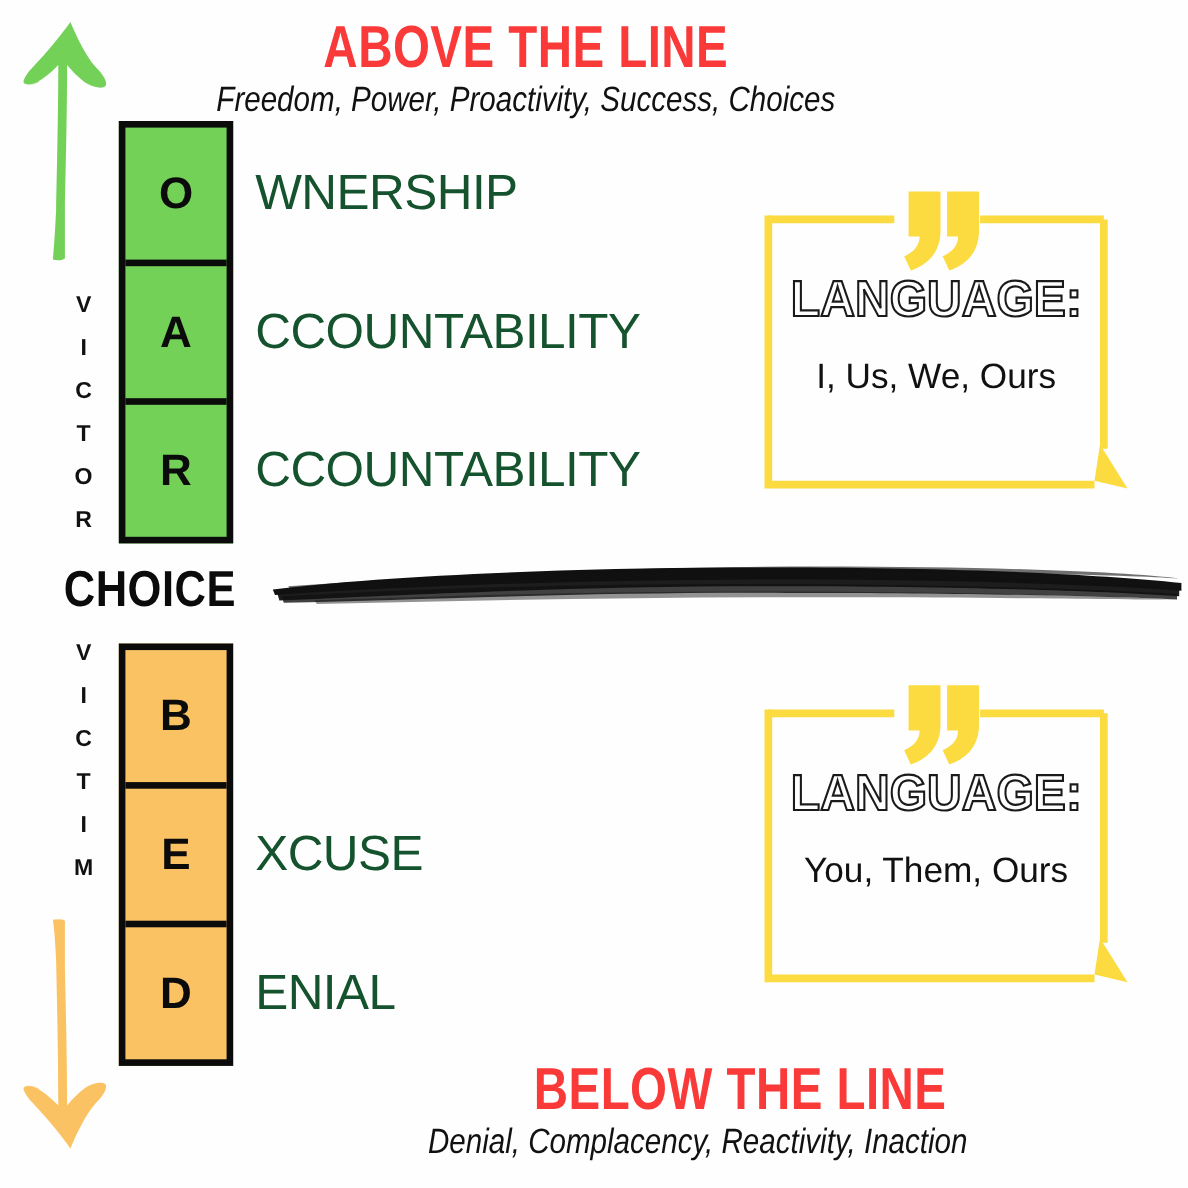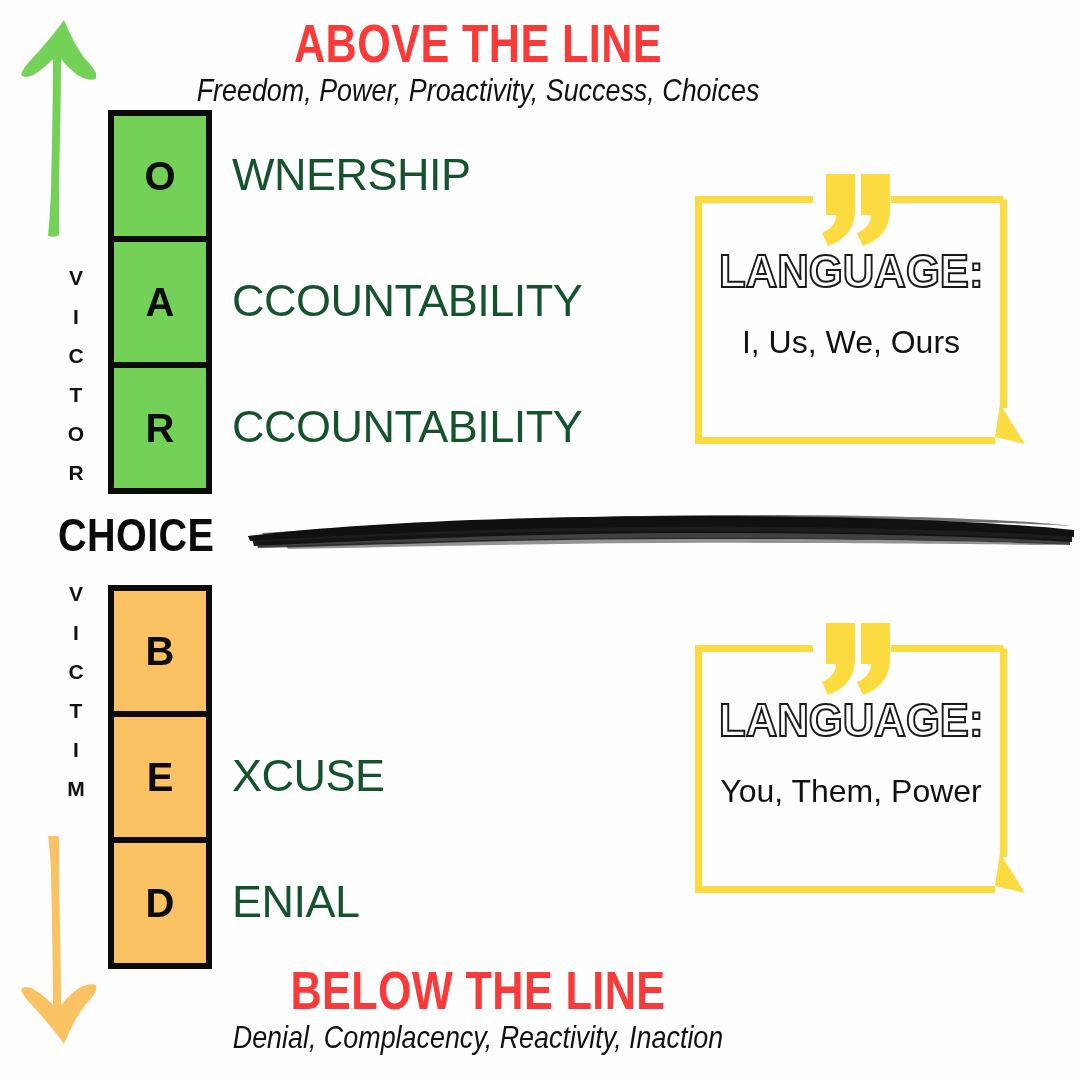--- a/index.html
+++ b/index.html
@@ -29,21 +29,21 @@
     font-style:italic;
     font-weight:500;
     font-size:32px;
     color:#111;
     transform:scaleX(0.84);
     transform-origin:center center;
     white-space:nowrap;
     margin-top:1px;
   }
   #banner-top{top:16px;}
-  #banner-bottom{top:963px;}
+  #banner-bottom{top:963px;text-align:right;}
 
   
   .arrow{position:absolute;}
   #arrow-up{left:8px;top:16px;width:112px;height:222px;}
   #arrow-down{left:8px;top:836px;width:112px;height:212px;}
 
   
   .vword{
     position:absolute;
     width:40px;
@@ -279,21 +279,21 @@
       <path d="M305 208 L330 248 L300 241 Z" fill="#FBDB40"></path>
       <g fill="#FBDB40">
         <path d="M131 -22 L160 -22 L160 14 C160 32 150 44 133 50 L127 37
                  C136 33 141 27 141 19 L131 19 Z"></path>
         <path d="M166 -22 L195 -22 L195 14 C195 32 185 44 168 50 L162 37
                  C171 33 176 27 176 19 L166 19 Z"></path>
       </g>
     </svg>
     <div class="qb-inner">
       <div class="qb-title">LANGUAGE:</div>
-      <div class="qb-text">You, Them, Power</div>
+      <div class="qb-text">You, Them, Ours</div>
     </div>
   </div>
 
   <div class="banner" id="banner-bottom">
     <div class="title" style="color:#F93A39">BELOW THE LINE</div>
     <div class="sub">Denial, Complacency, Reactivity, Inaction</div>
   </div>
 
 </div>
 

